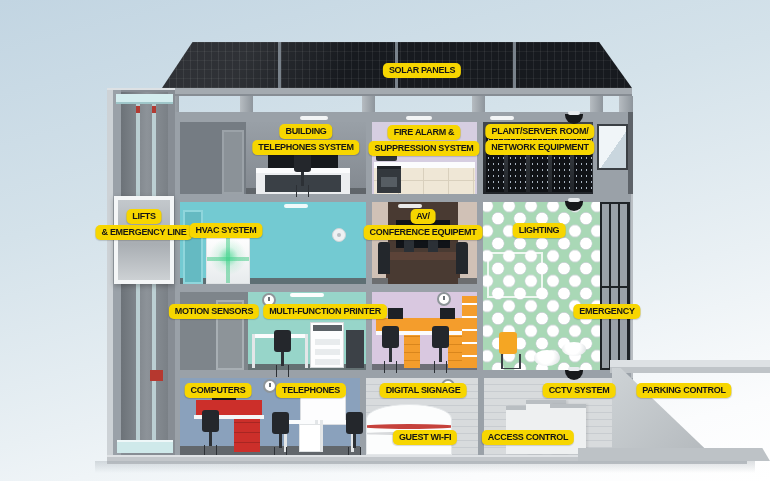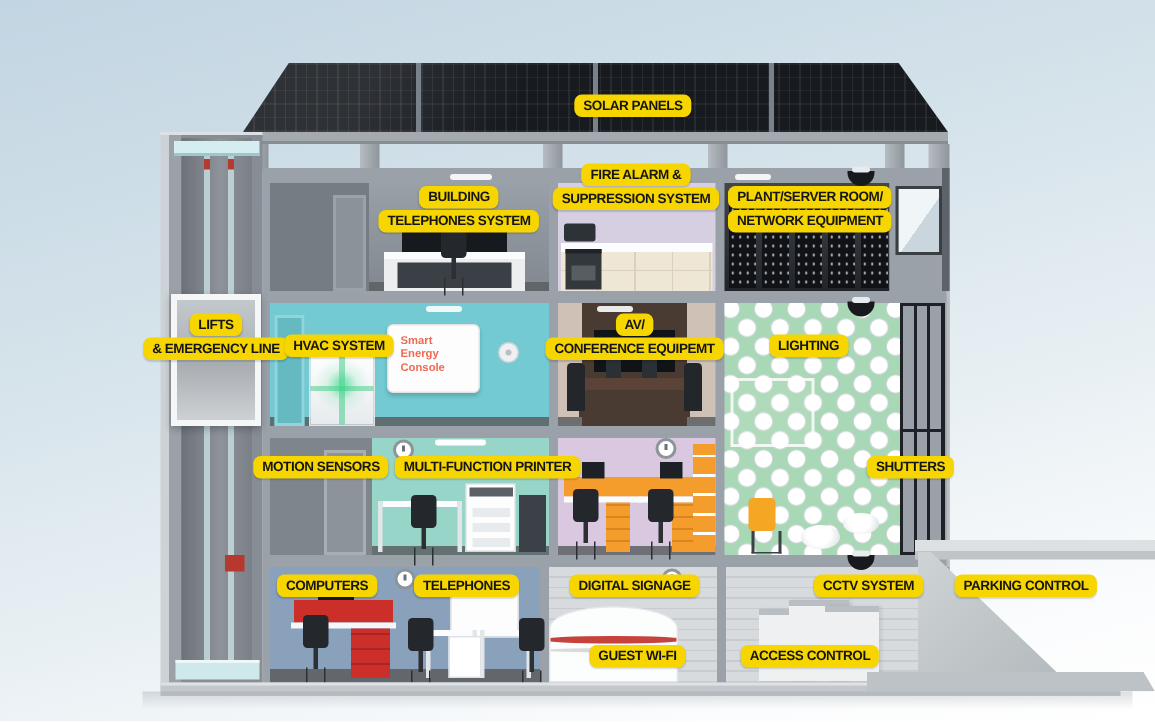--- a/index.html
+++ b/index.html
@@ -218,25 +218,20 @@
   <div class="abs rack" style="left:574px"></div>
   <div class="abs srv-wall"></div>
   <div class="abs srv-window"></div>
   <div class="abs srv-dark-edge"></div>
 
   <div class="abs hvac">
       <div class="floor-strip"></div>
     </div>
   <div class="abs hvac-door"></div>
   <div class="abs hvac-unit"></div>
-  <div class="abs whiteboard">
-    <span>Smart</span>
-    <span>Energy</span>
-    <span>Console</span>
-  </div>
   <div class="abs wall-sensor"></div>
 
   <div class="abs av">
       <div class="floor-strip"></div>
     </div>
   <div class="abs av-wall"></div>
   <div class="abs av-tv"></div>
   <div class="abs av-chair b" style="left:404px"></div>
   <div class="abs av-chair b" style="left:428px"></div>
   <div class="abs av-table"></div>
@@ -320,21 +315,21 @@
   <div class="abs lower-deck"></div>
   <div class="abs gshadow"></div>
 
   <div class="label-stack" style="left:422px;top:63px">
     <span class="pill">SOLAR PANELS</span>
   </div>
   <div class="label-stack" style="left:306px;top:124px">
     <span class="pill">BUILDING</span>
     <span class="pill">TELEPHONES SYSTEM</span>
   </div>
-  <div class="label-stack" style="left:424px;top:109px">
+  <div class="label-stack" style="left:424px;top:125px">
     <span class="pill">FIRE ALARM &amp;</span>
     <span class="pill">SUPPRESSION SYSTEM</span>
   </div>
   <div class="label-stack" style="left:540px;top:124px">
     <span class="pill">PLANT/SERVER ROOM/</span>
     <span class="pill">NETWORK EQUIPMENT</span>
   </div>
   <div class="label-stack" style="left:144px;top:209px">
     <span class="pill">LIFTS</span>
     <span class="pill">&amp; EMERGENCY LINE</span>
@@ -349,37 +344,37 @@
   <div class="label-stack" style="left:539px;top:223px">
     <span class="pill">LIGHTING</span>
   </div>
   <div class="label-stack" style="left:214px;top:304px">
     <span class="pill">MOTION SENSORS</span>
   </div>
   <div class="label-stack" style="left:325px;top:304px">
     <span class="pill">MULTI-FUNCTION PRINTER</span>
   </div>
   <div class="label-stack" style="left:607px;top:304px">
-    <span class="pill">SHUTTERS</span>
+    <span class="pill">EMERGENCY</span>
   </div>
   <div class="label-stack" style="left:218px;top:383px">
     <span class="pill">COMPUTERS</span>
   </div>
   <div class="label-stack" style="left:311px;top:383px">
     <span class="pill">TELEPHONES</span>
   </div>
   <div class="label-stack" style="left:423px;top:383px">
     <span class="pill">DIGITAL SIGNAGE</span>
   </div>
   <div class="label-stack" style="left:579px;top:383px">
     <span class="pill">CCTV SYSTEM</span>
   </div>
   <div class="label-stack" style="left:684px;top:383px">
     <span class="pill">PARKING CONTROL</span>
   </div>
   <div class="label-stack" style="left:425px;top:430px">
     <span class="pill">GUEST WI-FI</span>
   </div>
-  <div class="label-stack" style="left:540px;top:430px">
+  <div class="label-stack" style="left:528px;top:430px">
     <span class="pill">ACCESS CONTROL</span>
   </div>
 
 </div>
 
 </body></html>

